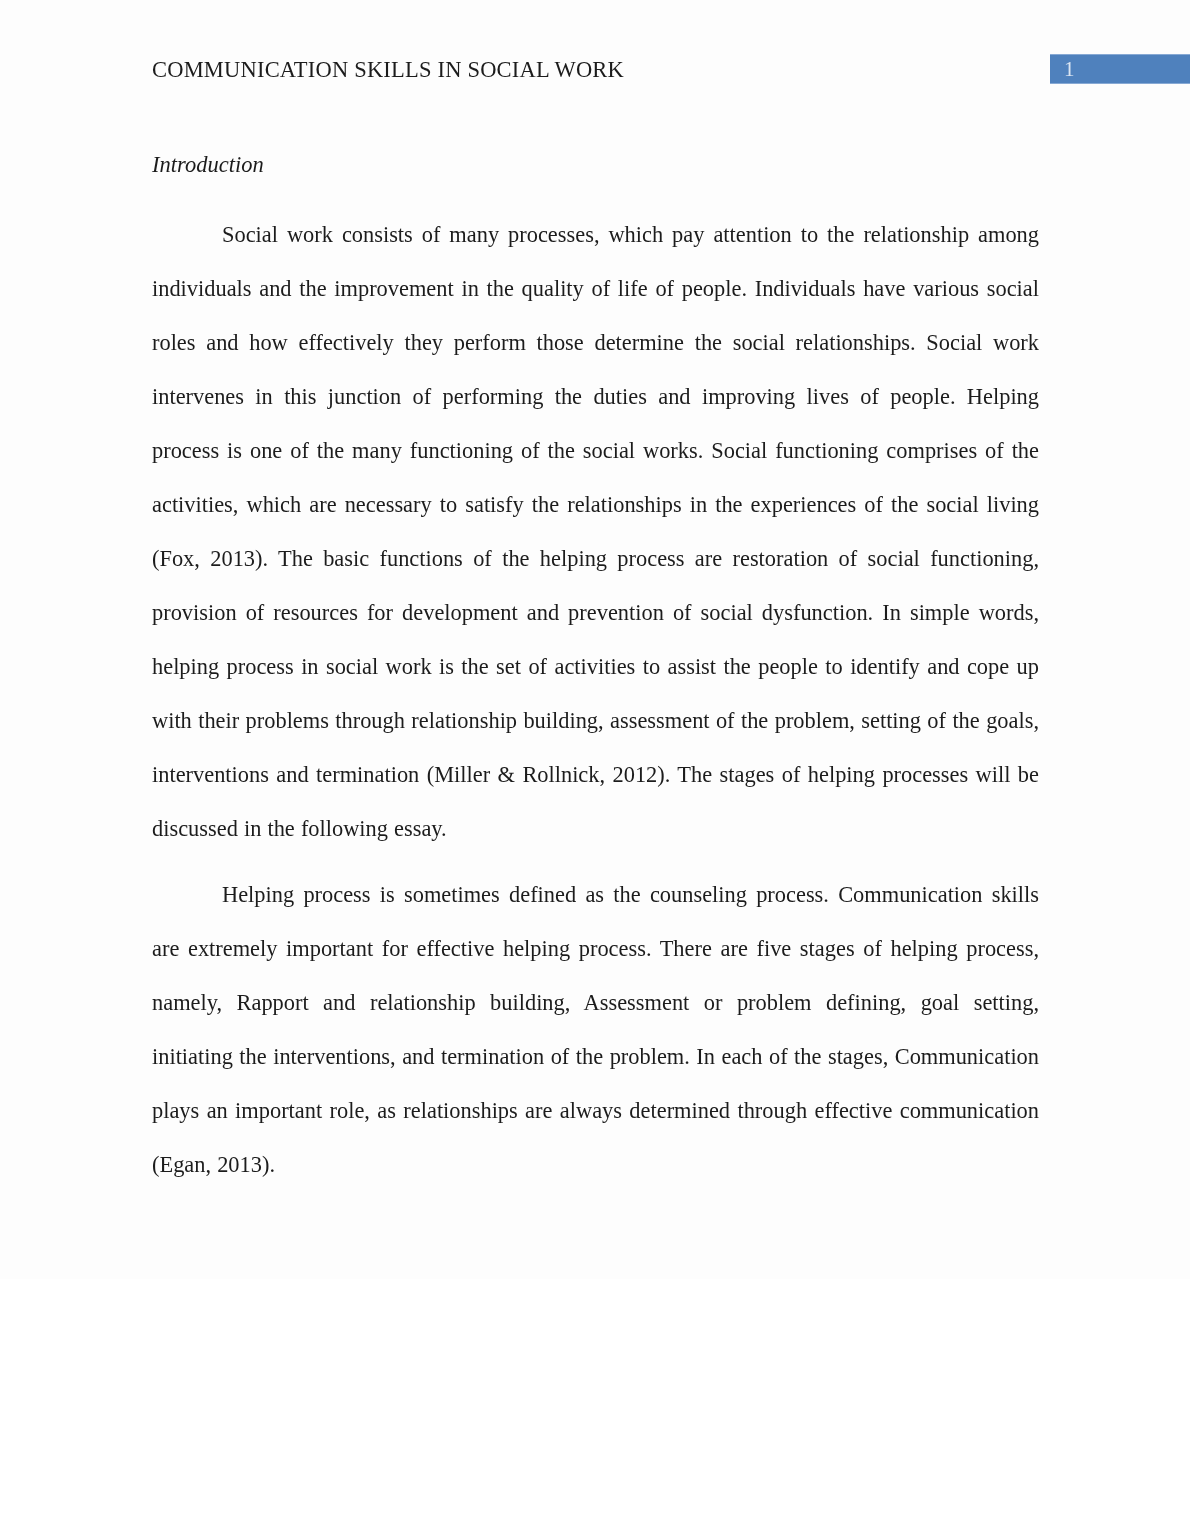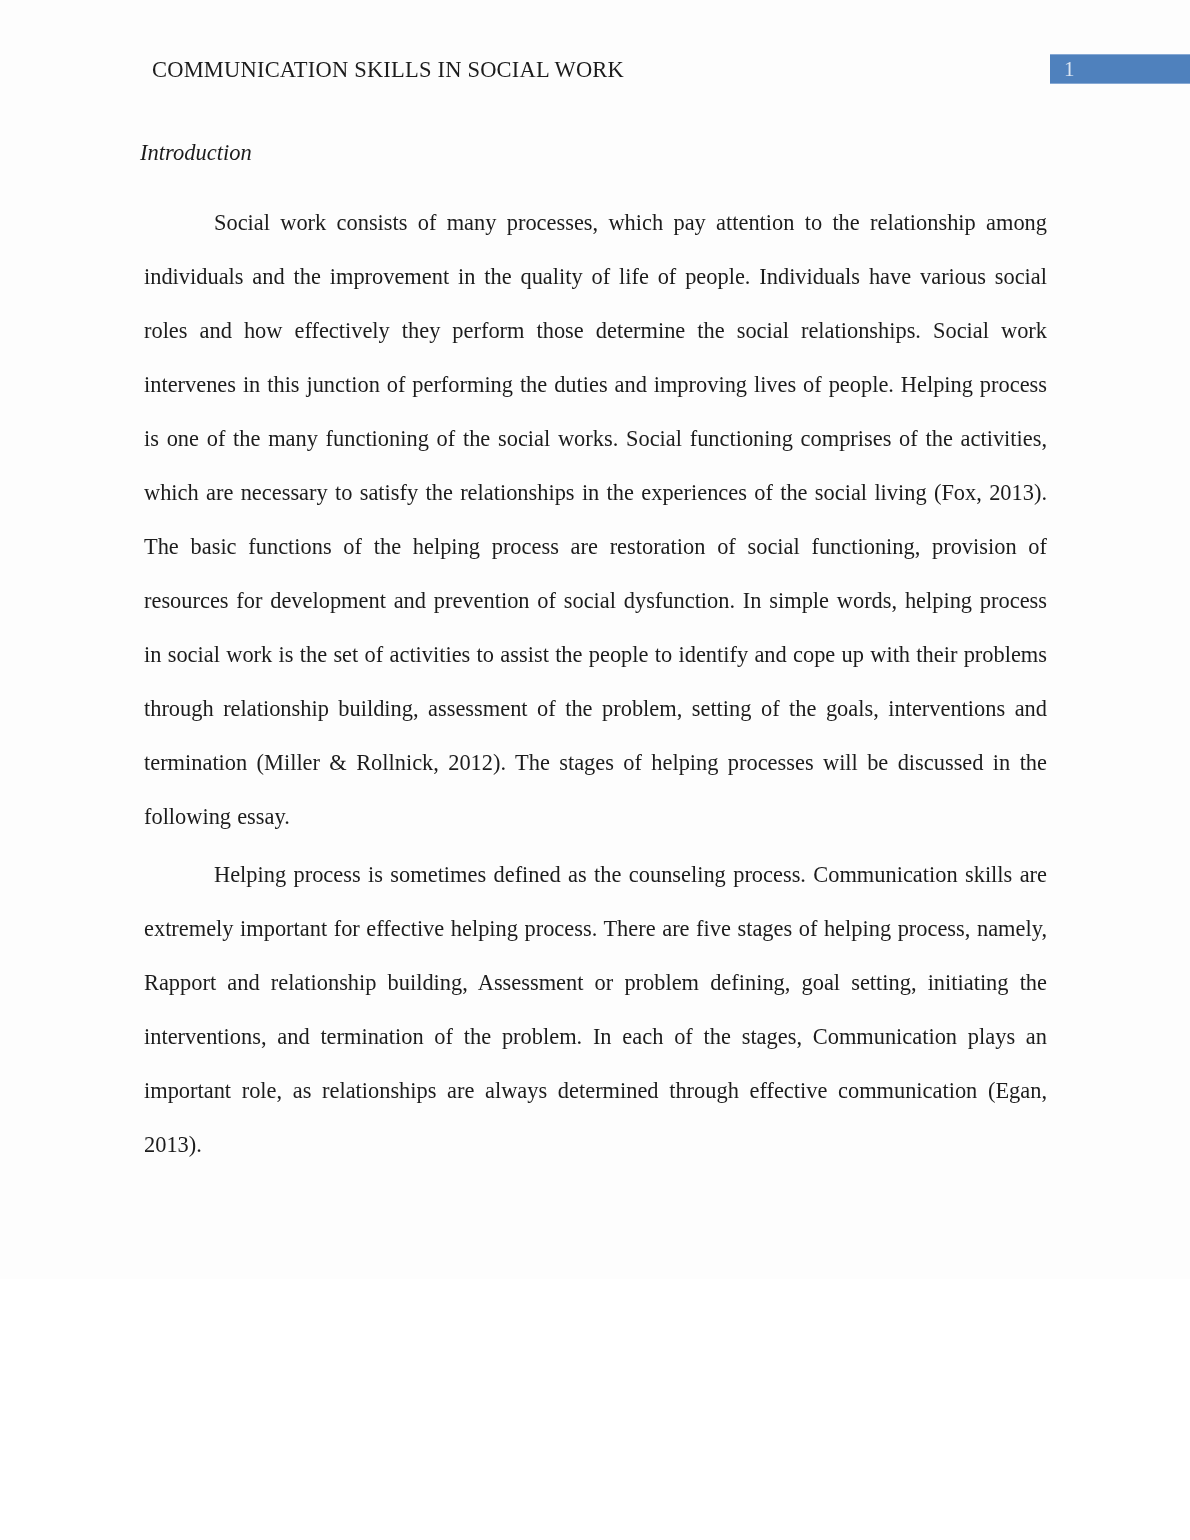--- a/index.html
+++ b/index.html
@@ -48,27 +48,27 @@
     position: absolute;
     left: 140px;
     top: 138px;
     width: 911px;
   }
   .section-heading {
     font-size: 22.5px;
     font-style: italic;
     font-weight: normal;
     line-height: 30px;
-    margin: 0;
+    margin: 12px;
   }
   .section-heading + .body-paragraph {
     margin-top: 28px;
   }
   .body-paragraph {
-    margin: 4px;
+    margin: 12px;
     font-size: 22.4px;
     line-height: 54px;
     text-align: justify;
     text-indent: 70px;
     word-spacing: 0.5px;
   }
   .body-paragraph + .section-heading {
     margin-top: 34px;
   }
 </style>

